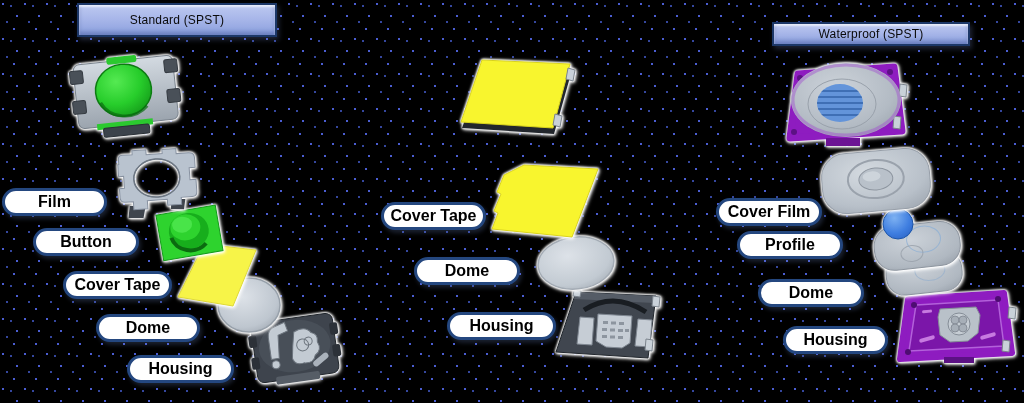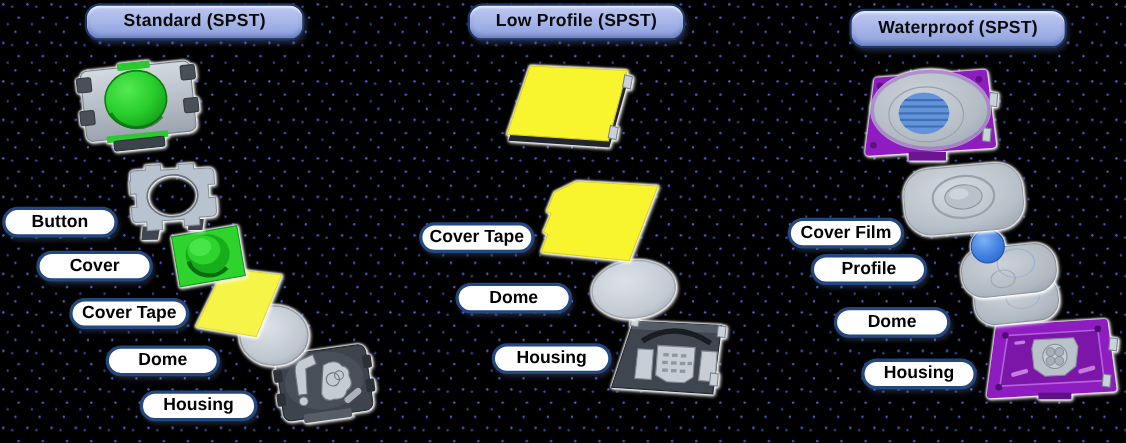--- a/index.html
+++ b/index.html
@@ -11,24 +11,24 @@
     background-image:
       radial-gradient(circle at 3px 4px,  var(--dot-blue,#4b5ed2) 0.8px, transparent 1.4px),
       radial-gradient(circle at 11px 6px, var(--dot-blue-dim,#35479e) 0.8px, transparent 1.4px),
       radial-gradient(circle at 17px 16px,var(--dot-blue,#4b5ed2) 0.8px, transparent 1.4px),
       radial-gradient(circle at 7px 22px, var(--dot-blue-dim,#35479e) 0.8px, transparent 1.4px),
       radial-gradient(circle at 14px 29px,var(--dot-blue,#4b5ed2) 0.8px, transparent 1.4px);
     background-size:22px 35px;
   }
   .hdr{
     position:absolute;display:flex;align-items:center;justify-content:center;
-    border:2px solid var(--header-border,#1c3767);border-radius:14px;
+    border:2px solid var(--header-border,#1c3767);border-radius:0;
     background:linear-gradient(180deg,var(--header-top,#bdc9f1) 0%,var(--header-mid,#a5b4e8) 52%,var(--header-bottom,#8ba0de) 100%);
     box-shadow:inset 0 2px 2px rgba(255,255,255,.65), inset 0 -3px 4px rgba(40,60,130,.35), 2px 3px 5px rgba(110,130,190,.28);
-    font-weight:700;font-size:16px;color:#0a0a0a;letter-spacing:.2px;z-index:20;
+    font-weight:400;font-size:12px;color:#0a0a0a;letter-spacing:.2px;z-index:20;
   }
   .pill{
     position:absolute;height:28px;display:flex;align-items:center;justify-content:center;
     background:var(--pill-bg,#fff);border:3px solid var(--pill-border,#24477f);border-radius:14px;
     font-weight:700;font-size:16px;color:#000;z-index:15;
     box-shadow:2px 3px 4px rgba(120,145,210,.22);
   }
   .part{position:absolute;filter:drop-shadow(0 0 1.2px #fff) drop-shadow(0 0 1.2px #fff) drop-shadow(1px 1px 1.5px rgba(255,255,255,.85));}
 </style>
 </head>
@@ -113,27 +113,26 @@
       <path d="M24,48 L24,26 Q24,18 32,16 L42,13 44,22 34,25 32,48 Z" fill="#c3cbd3" stroke="#6d757e"></path>
       <circle cx="28" cy="54" r="4" fill="#c3cbd3" stroke="#6d757e"></circle>
       <path d="M50,24 q12,-5 17,3 q7,2 5,10 q4,9 -4,13 q-2,8 -12,6 q-9,2 -11,-6 l2,-12 z" fill="#c3cbd3" stroke="#6d757e"></path>
       <circle cx="57" cy="38" r="6" fill="none" stroke="#6d757e"></circle>
       <circle cx="63" cy="35" r="4" fill="none" stroke="#6d757e"></circle>
       <rect x="64" y="52" width="18" height="6" rx="3" transform="rotate(-32 73 55)" fill="#aab2bb"></rect>
       <rect x="26" y="66" width="44" height="8" rx="2" fill="#565d66"></rect>
     </g>
   </svg>
 
-  <div class="pill" style="left:2px;top:188px;width:105px">Button</div>
-  <div class="pill" style="left:33px;top:228px;width:106px">Cover</div>
+  <div class="pill" style="left:2px;top:188px;width:105px">Film</div>
+  <div class="pill" style="left:33px;top:228px;width:106px">Button</div>
   <div class="pill" style="left:63px;top:271px;width:109px">Cover Tape</div>
   <div class="pill" style="left:96px;top:314px;width:104px">Dome</div>
   <div class="pill" style="left:127px;top:355px;width:107px">Housing</div>
 
-  <div class="hdr" style="left:425px;top:3px;width:198px;height:34px">Low Profile (SPST)</div>
 
   <svg class="part" style="left:458px;top:56px;z-index:2" width="118" height="82" viewBox="0 0 118 82">
     <polygon points="26,10 114,14 96,78 4,72" fill="#22262c"></polygon>
     <polygon points="24,4 112,8 95,72 3,66" fill="#f8f52e" stroke="#d9d31c"></polygon>
     <g fill="#c9d1d9" stroke="#7c848d">
       <polygon points="110,12 117,14 115,25 108,23"></polygon>
       <polygon points="97,58 104,60 102,71 95,69"></polygon>
     </g>
   </svg>
 
@@ -177,21 +176,21 @@
       <polygon points="103,12 110,13 109,23 102,22"></polygon>
       <polygon points="96,55 103,56 102,67 95,66"></polygon>
       <polygon points="24,6 31,7 30,13 23,12"></polygon>
     </g>
   </svg>
 
   <div class="pill" style="left:381px;top:202px;width:105px">Cover Tape</div>
   <div class="pill" style="left:414px;top:257px;width:106px">Dome</div>
   <div class="pill" style="left:447px;top:312px;width:109px">Housing</div>
 
-  <div class="hdr" style="left:772px;top:8px;width:198px;height:36px">Waterproof (SPST)</div>
+  <div class="hdr" style="left:772px;top:22px;width:198px;height:24px">Waterproof (SPST)</div>
 
   <svg class="part" style="left:780px;top:60px;z-index:2" width="132" height="92" viewBox="0 0 132 92">
     <defs>
       <radialGradient id="gd3" cx="0.42" cy="0.35" r="0.85">
         <stop offset="0" stop-color="#cdd3da"></stop>
           <stop offset="0.6" stop-color="#b3bbc4"></stop>
           <stop offset="1" stop-color="#939ba5"></stop>
       </radialGradient>
       <clipPath id="clipBlue1">
           <ellipse cx="60" cy="43" rx="23" ry="19"></ellipse>

